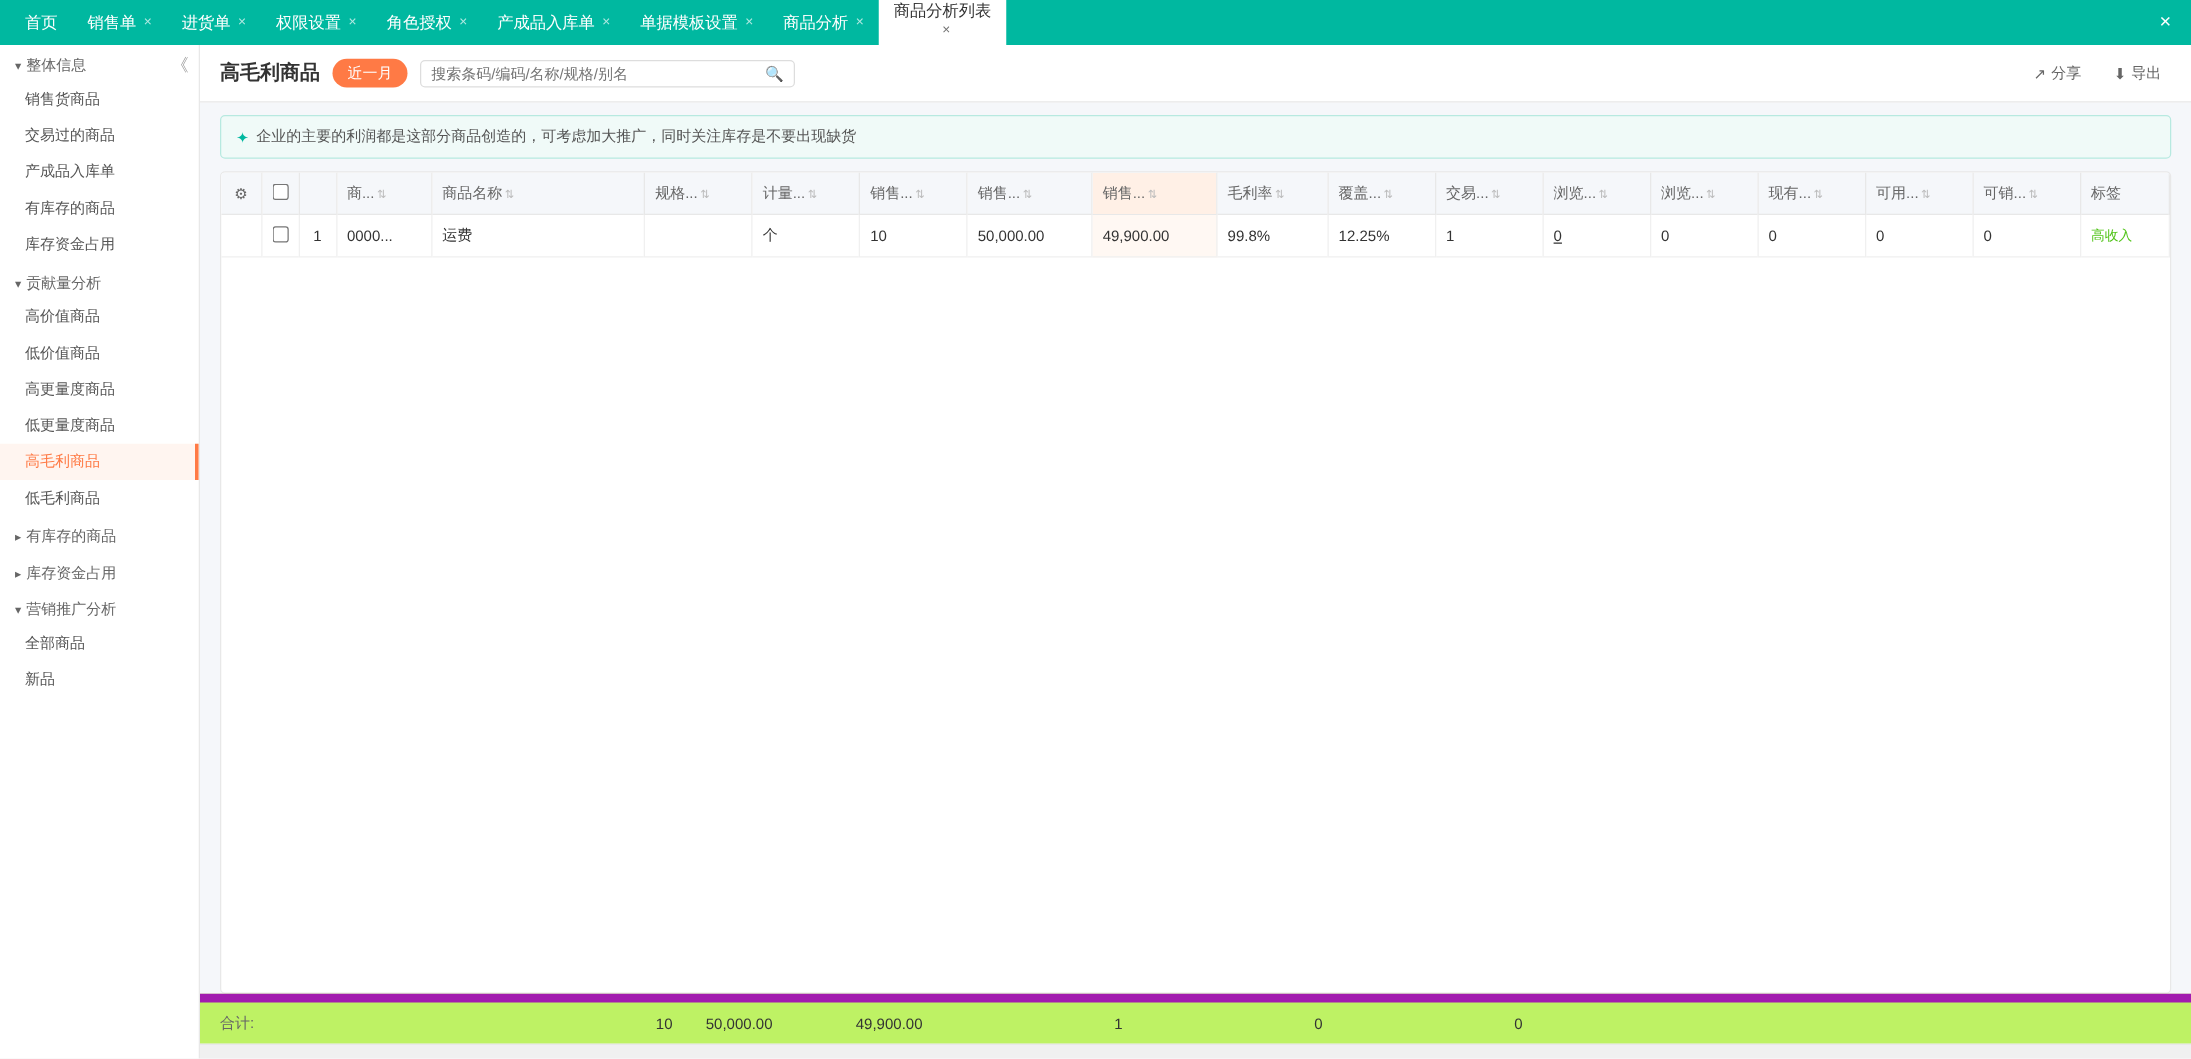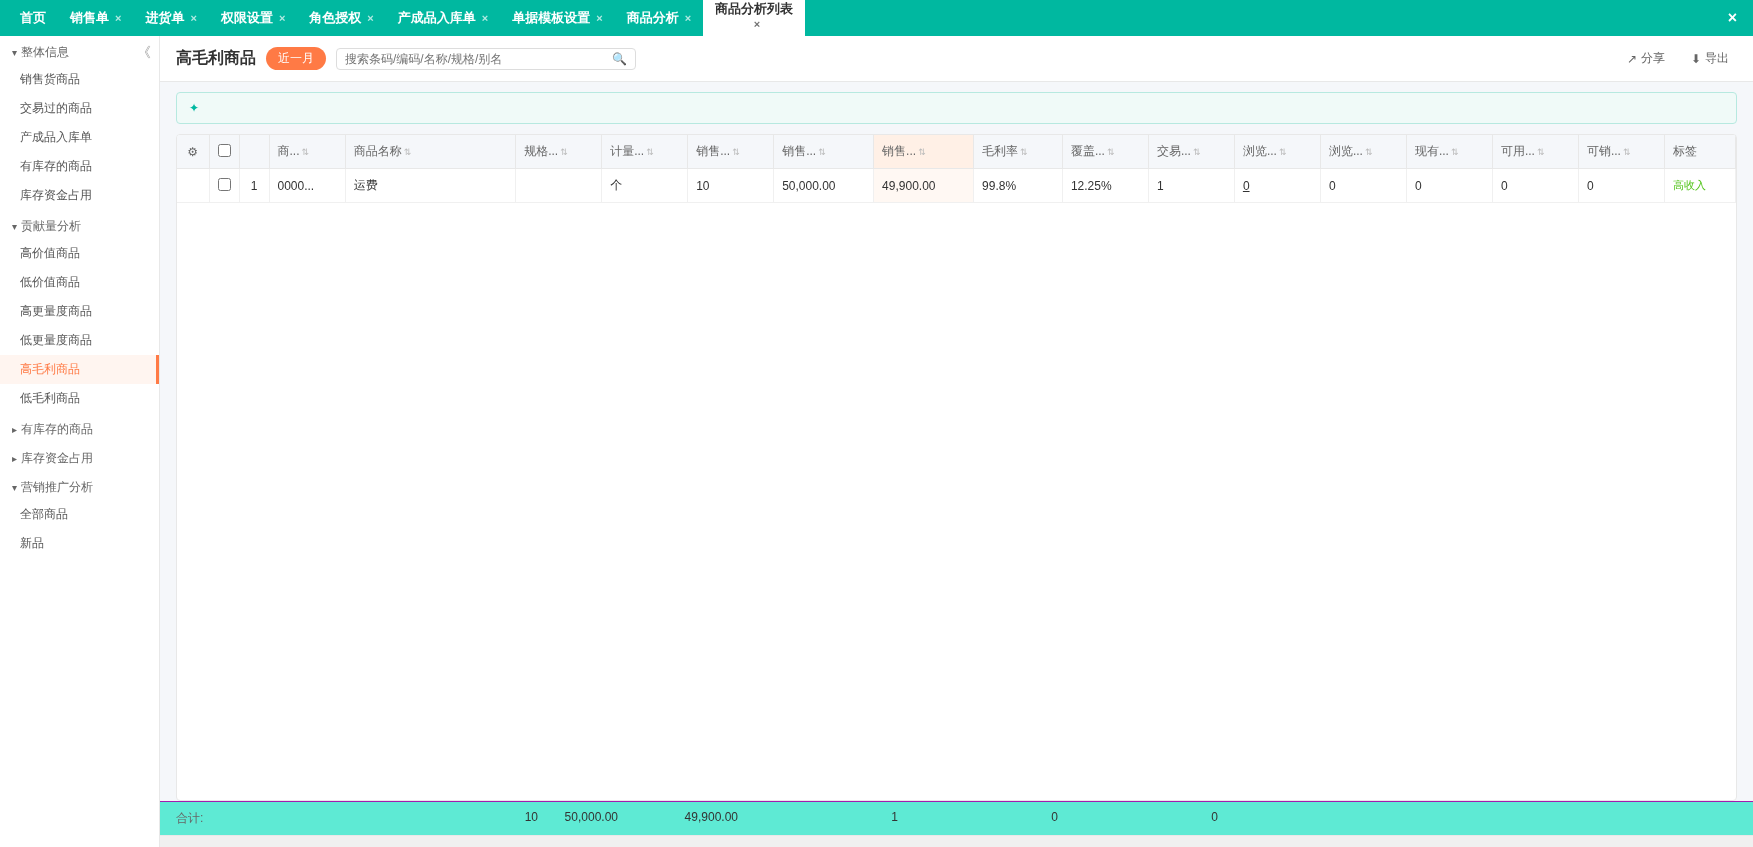--- a/index.html
+++ b/index.html
@@ -7,21 +7,20 @@
 
     
     .top-nav {
       background: #00b8a0;
       display: flex;
       align-items: center;
       height: 36px;
       padding: 0 8px;
       color: #fff;
       flex-shrink: 0;
-      font-weight: bold;
     }
     .nav-tab {
       display: flex;
       align-items: center;
       padding: 0 12px;
       height: 36px;
       cursor: pointer;
       white-space: nowrap;
       font-size: 13px;
       position: relative;
@@ -208,25 +207,25 @@
       padding: 8px 8px;
       color: #333;
       border-right: 1px solid #f0f0f0;
       white-space: nowrap;
     }
     .tag-high { color: #52c41a; font-size: 11px; }
     .underline-link { text-decoration: underline; cursor: pointer; color: #333; }
 
     
     .footer-row {
-      background: #5eead4;
-      border-top: 1px solid #a21caf;
+      background: #bef264;
+      border-top: 7px solid #a21caf;
       padding: 8px 16px;
       display: flex;
-      align-items: flex-start;
+      align-items: center;
       flex-shrink: 0;
     }
     .footer-label {
       color: #666;
       margin-right: 30px;
       min-width: 60px;
     }
     .footer-values {
       display: flex;
       gap: 0;
@@ -376,20 +375,21 @@
         <span>分享</span>
       </div>
       <div class="action-btn">
         <span>⬇</span>
         <span>导出</span>
       </div>
     </div>
 
     <div class="info-banner">
       <span class="info-icon">✦</span>
+      <span>企业的主要的利润都是这部分商品创造的，可考虑加大推广，同时关注库存是不要出现缺货</span>
     </div>
 
     <div class="table-wrapper">
       <table>
         <thead>
           <tr>
             <th style="width:32px; text-align:center;">
               <span>⚙</span>
             </th>
             <th style="width:30px;">

